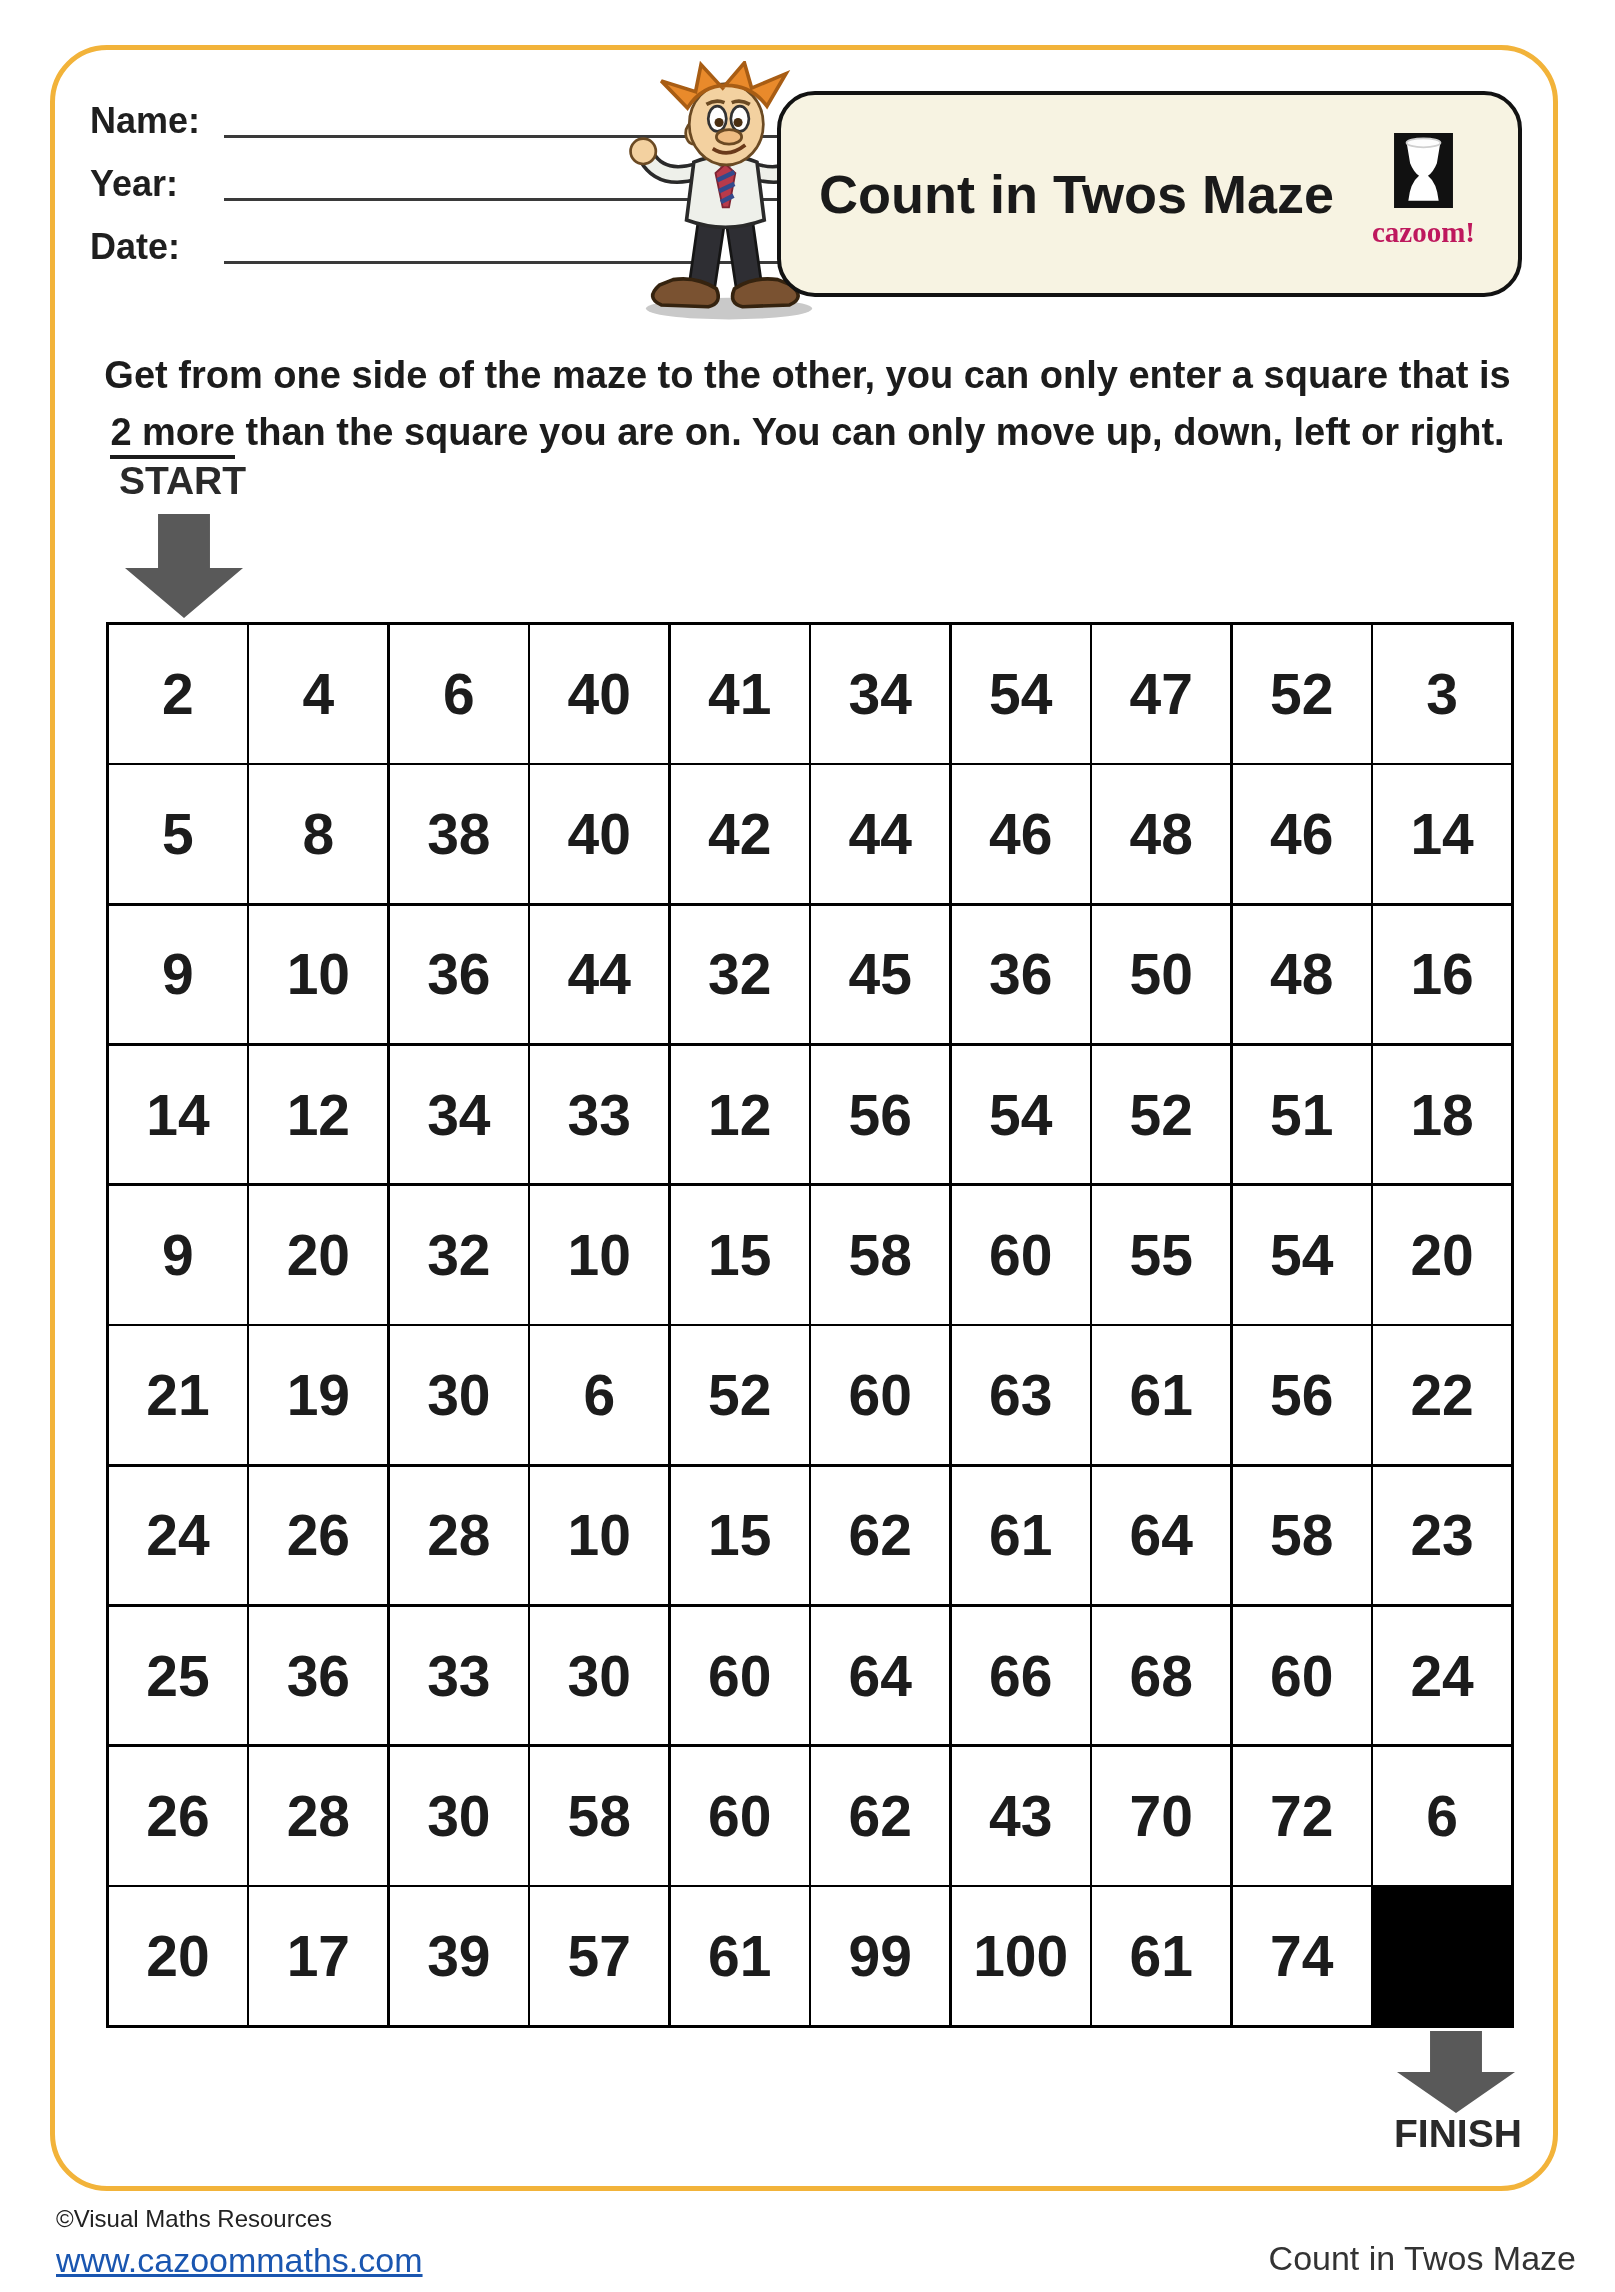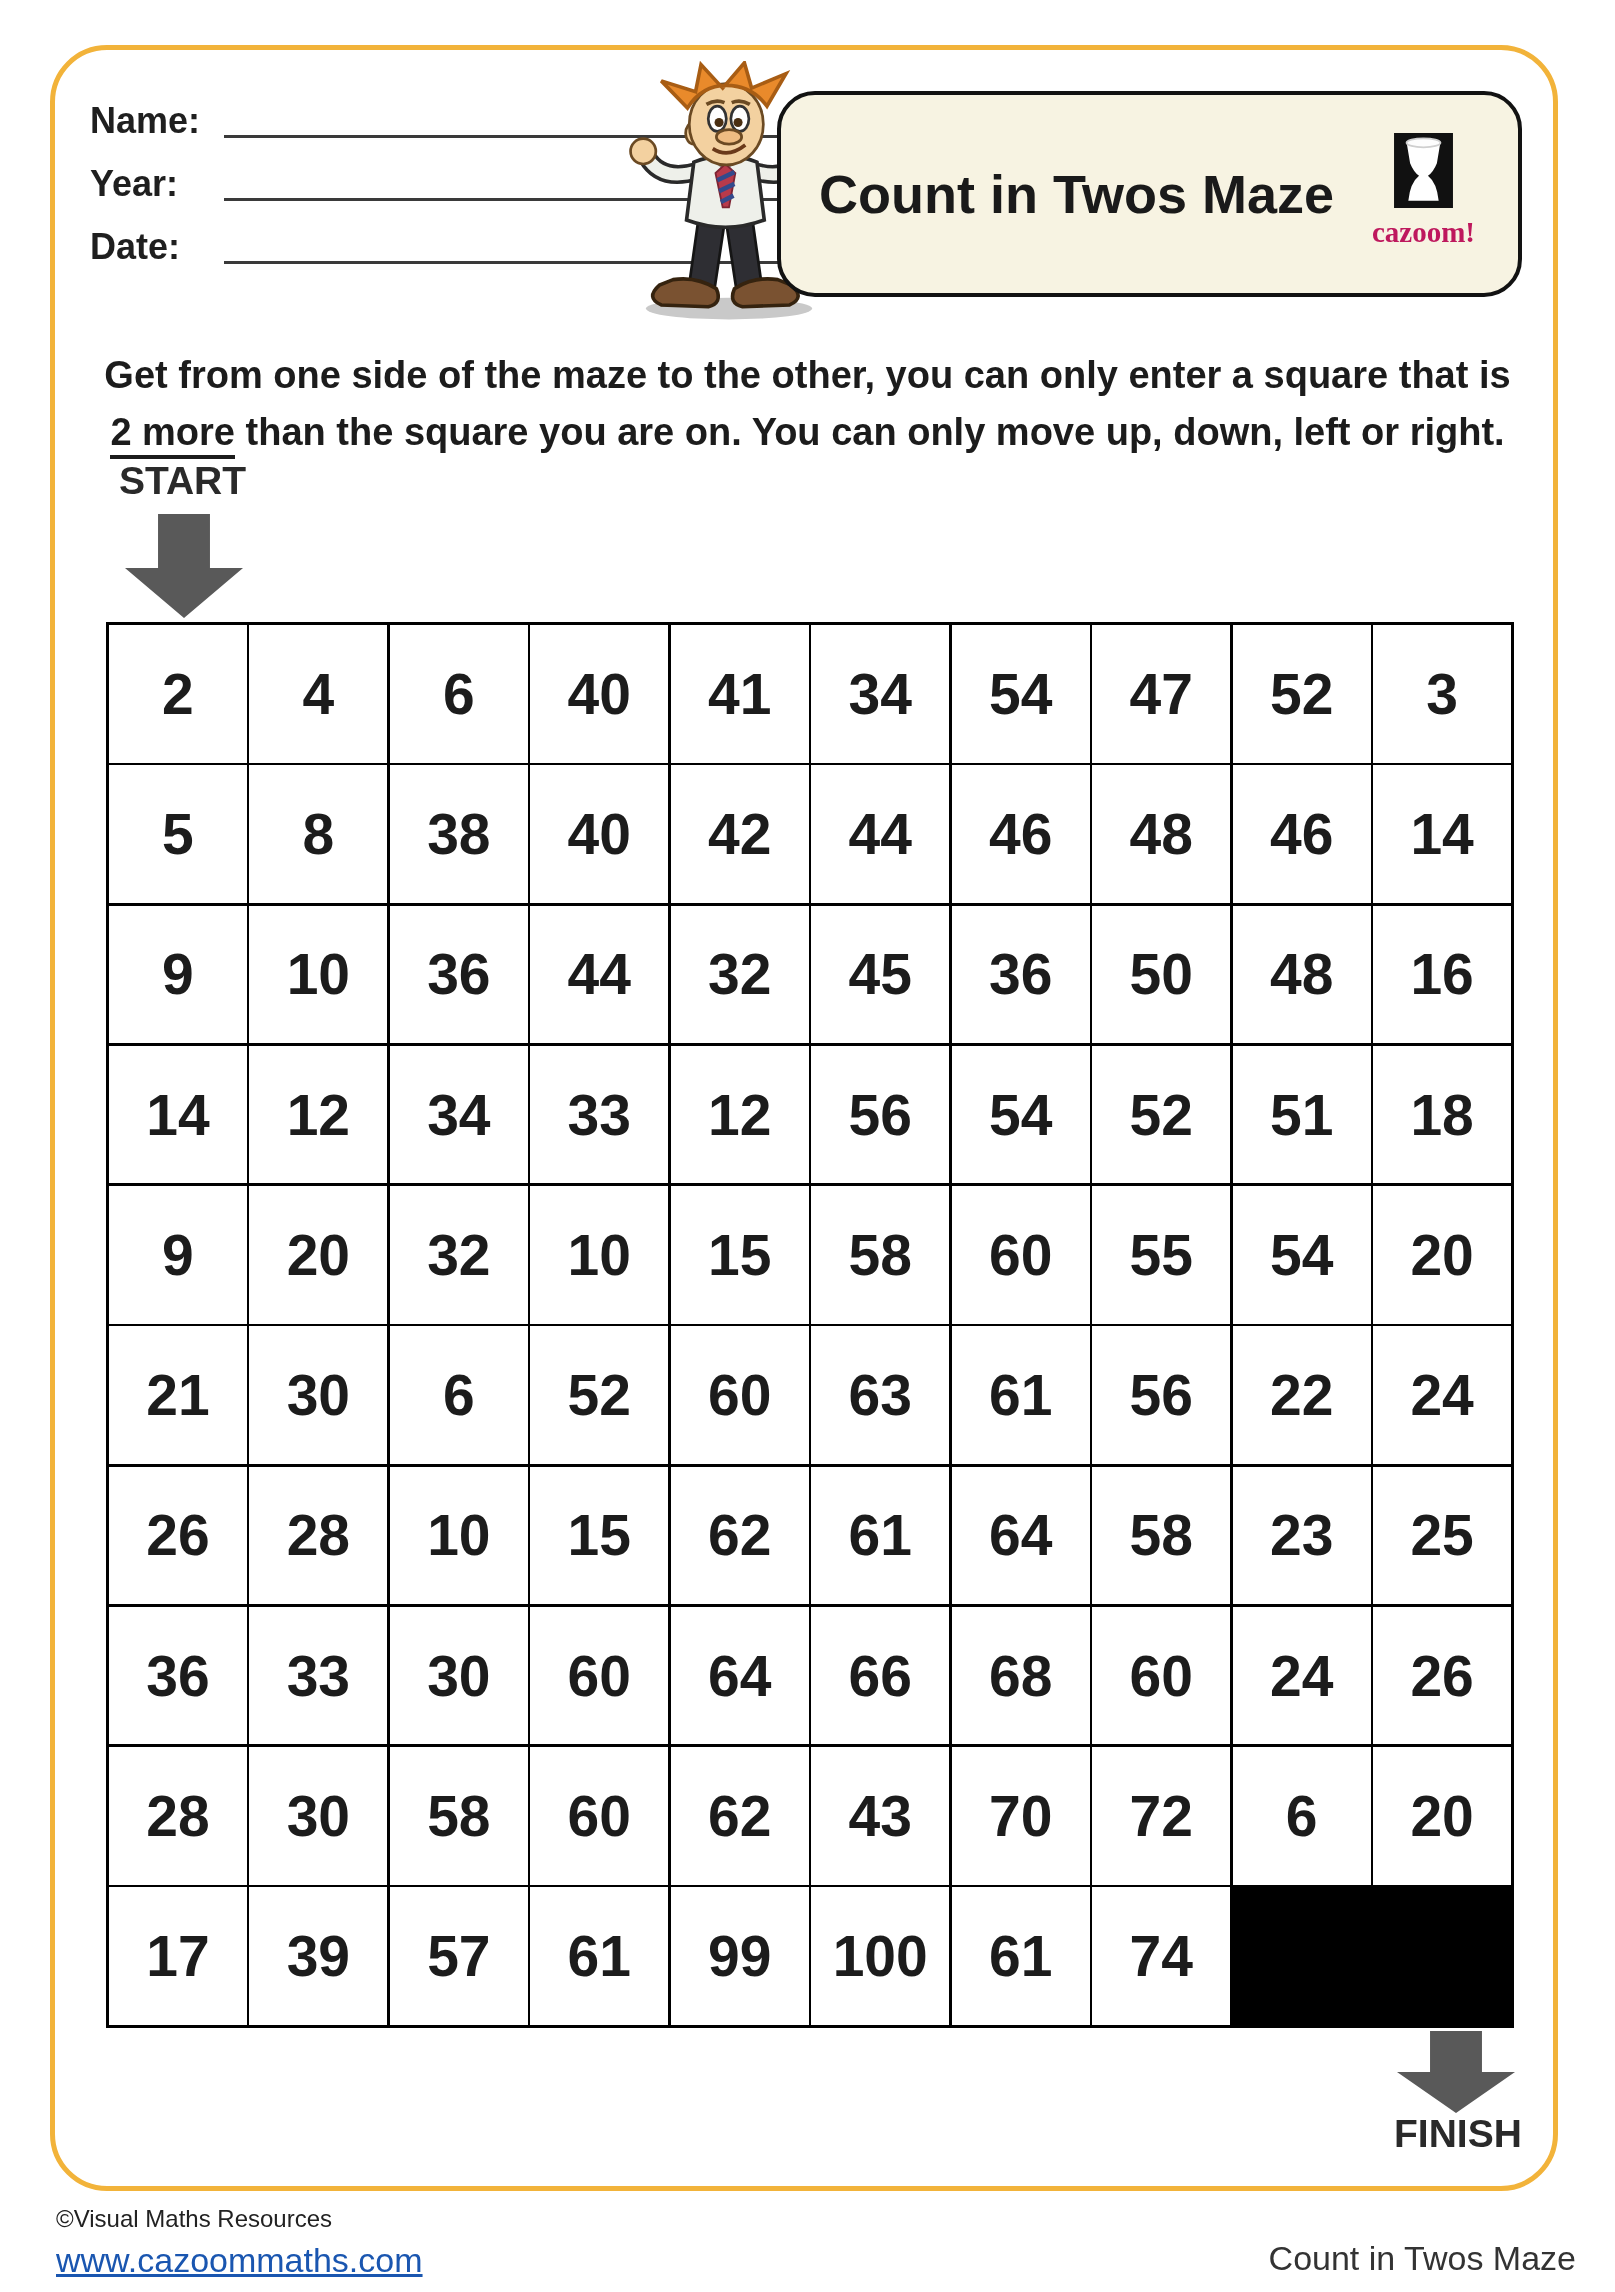--- a/index.html
+++ b/index.html
@@ -188,20 +188,21 @@
       <div class="cell">20</div>
       <div class="cell">32</div>
       <div class="cell">10</div>
       <div class="cell">15</div>
       <div class="cell">58</div>
       <div class="cell">60</div>
       <div class="cell">55</div>
       <div class="cell">54</div>
       <div class="cell">20</div>
       <div class="cell">21</div>
+      <div class="cell">19</div>
       <div class="cell">30</div>
       <div class="cell">6</div>
       <div class="cell">52</div>
       <div class="cell">60</div>
       <div class="cell">63</div>
       <div class="cell">61</div>
       <div class="cell">56</div>
       <div class="cell">22</div>
       <div class="cell">24</div>
       <div class="cell">26</div>

